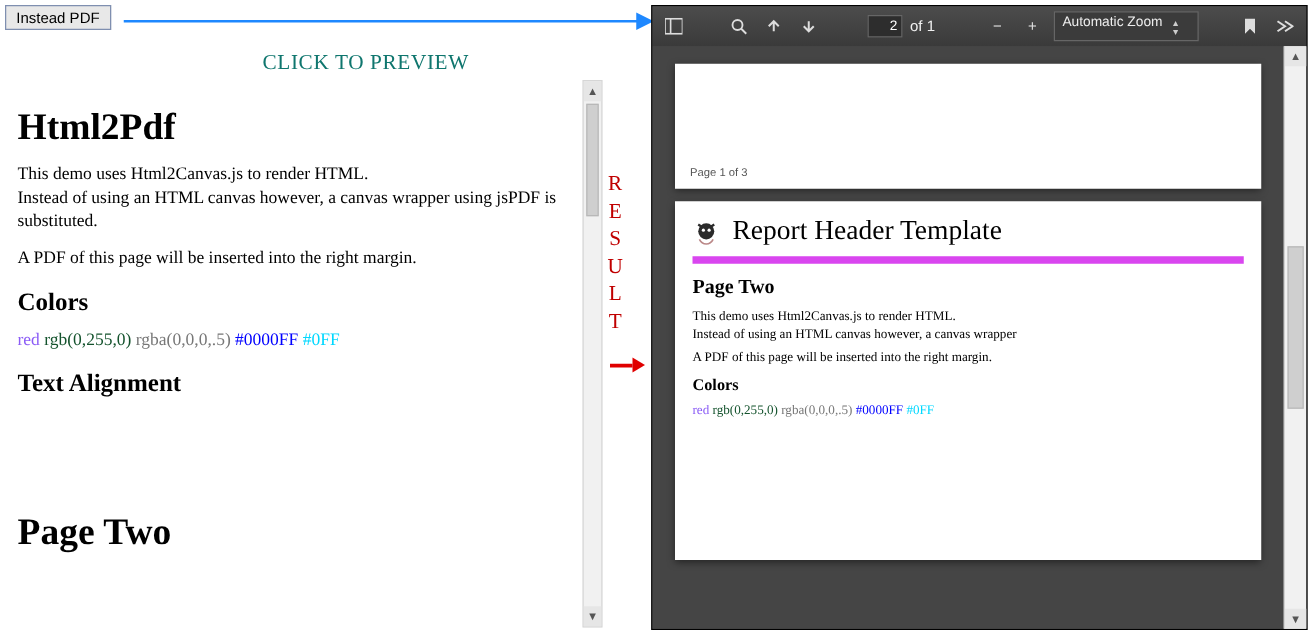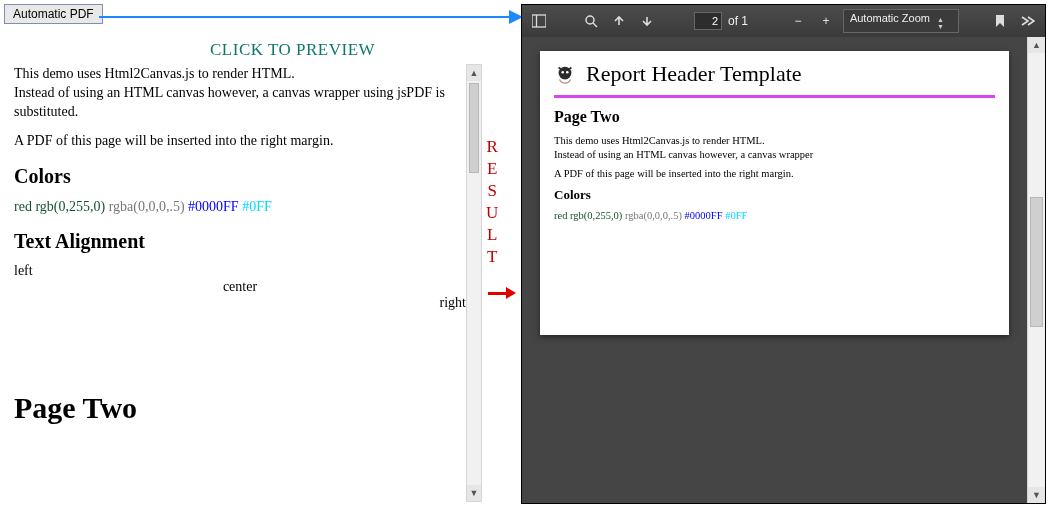--- a/index.html
+++ b/index.html
@@ -60,21 +60,21 @@
       width: 452px;
       height: 436px;
       overflow: hidden;
     }
     .left-pane h1 { font-size: 30px; font-weight: bold; margin: 20px 0 12px; }
     .left-pane h2 { font-size: 20px; font-weight: bold; margin: 14px 0 10px; }
     .left-pane p { font-size: 14px; line-height: 1.35; margin-bottom: 10px; }
     .left-pane .para-group p { margin-bottom: 0; }
     .left-pane .para-group { margin-bottom: 10px; }
     .color-line span { font-size: 14px; }
-    .c-red { color: #14532d; }
+    .c-red { color: #8b5cf6; }
     .c-green { color: #14532d; }
     .c-rgba { color: #777; }
     .c-blue { color: #0000ff; }
     .c-cyan { color: #00d8ff; margin-top: 43px; }
     .align-left { text-align: left; font-size: 14px; }
     .align-center { text-align: center; font-size: 14px; }
     .align-right { text-align: right; font-size: 14px; }
     .left-pane .big-gap { height: 60px; }
 
     .left-scrollbar {
@@ -224,25 +224,25 @@
       font-family: Arial, sans-serif;
       font-size: 9px;
       color: #555;
     }
     .page-main {
       padding: 10px 14px 16px;
       font-family: "Times New Roman", serif;
     }
     .rpt-header {
       display: flex;
-      align-items: center;
+      align-items: flex-end;
       gap: 10px;
       font-size: 22px;
       padding-bottom: 8px;
-      border-bottom: 3px solid #d946ef;
+      border-bottom: 6px solid #d946ef;
       margin-bottom: 10px;
     }
     .octocat {
       width: 22px;
       height: 22px;
     }
     .page-main h3 { font-size: 16px; font-weight: bold; margin: 4px 0 8px; }
     .page-main p { font-size: 10.5px; line-height: 1.3; margin-bottom: 6px; }
     .page-main .pg p { margin-bottom: 0; }
     .page-main .pg { margin-bottom: 6px; }
@@ -263,44 +263,42 @@
       height: 130px;
     }
     .right-scrollbar .scroll-btn.down { position: absolute; bottom: 0; left: 0; right: 0; }
 
     em.i { font-style: italic; }
   </style>
 </head>
 <body>
 
 <div class="topbar">
-  <button class="gen-btn">Automatic PDF</button>
+  <button class="gen-btn">Instead PDF</button>
   <div class="arrow-line"></div>
   <div class="arrow-head"></div>
   <div class="preview-text">CLICK TO PREVIEW</div>
 </div>
 
 <div class="left-pane">
+  <h1>Html2Pdf</h1>
   <div class="para-group">
     <p>This demo uses Html2Canvas.js to render HTML.</p>
     <p>Instead of using an HTML canvas however, a canvas wrapper using jsPDF is substituted.</p>
   </div>
   <p>A PDF of this page will be inserted into the right margin.</p>
   <h2>Colors</h2>
   <p class="color-line">
     <span class="c-red">red</span>
     <span class="c-green">rgb(0,255,0)</span>
     <span class="c-rgba">rgba(0,0,0,.5)</span>
     <span class="c-blue">#0000FF</span>
     <span class="c-cyan">#0FF</span>
   </p>
   <h2>Text Alignment</h2>
-  <div class="align-left">left</div>
-  <div class="align-center">center</div>
-  <div class="align-right">right</div>
   <div class="big-gap"></div>
   <h1>Page Two</h1>
 </div>
 
 <div class="left-scrollbar">
   <div class="scroll-btn">▲</div>
   <div class="scroll-thumb"></div>
   <div class="scroll-btn down">▼</div>
 </div>
 
@@ -362,20 +360,25 @@
     </div>
     <div class="tb-icon">
       <svg width="14" height="12" viewBox="0 0 14 12">
           <path d="M1 2 L7 6 L1 10 M7 2 L13 6 L7 10" fill="none" stroke="#ddd" stroke-width="1.6"></path>
         </svg>
     </div>
   </div>
 
   <div class="pdf-body">
 
+    <div class="pdf-page">
+      <div class="page-top">
+        <div class="pn">Page 1 of 3</div>
+      </div>
+    </div>
 
     <div class="pdf-page">
       <div class="page-main">
         <div class="rpt-header">
           <svg class="octocat" viewBox="0 0 24 24">
             <circle cx="12" cy="11" r="7" fill="#2b2b2b"></circle>
             <circle cx="9.5" cy="10" r="1.4" fill="#fff"></circle>
             <circle cx="14.5" cy="10" r="1.4" fill="#fff"></circle>
             <path d="M6 18 Q8 22 12 22 Q16 22 18 18" fill="none" stroke="#b88" stroke-width="1.4"></path>
             <path d="M5 5 L8 7 M19 5 L16 7" stroke="#2b2b2b" stroke-width="2"></path>

